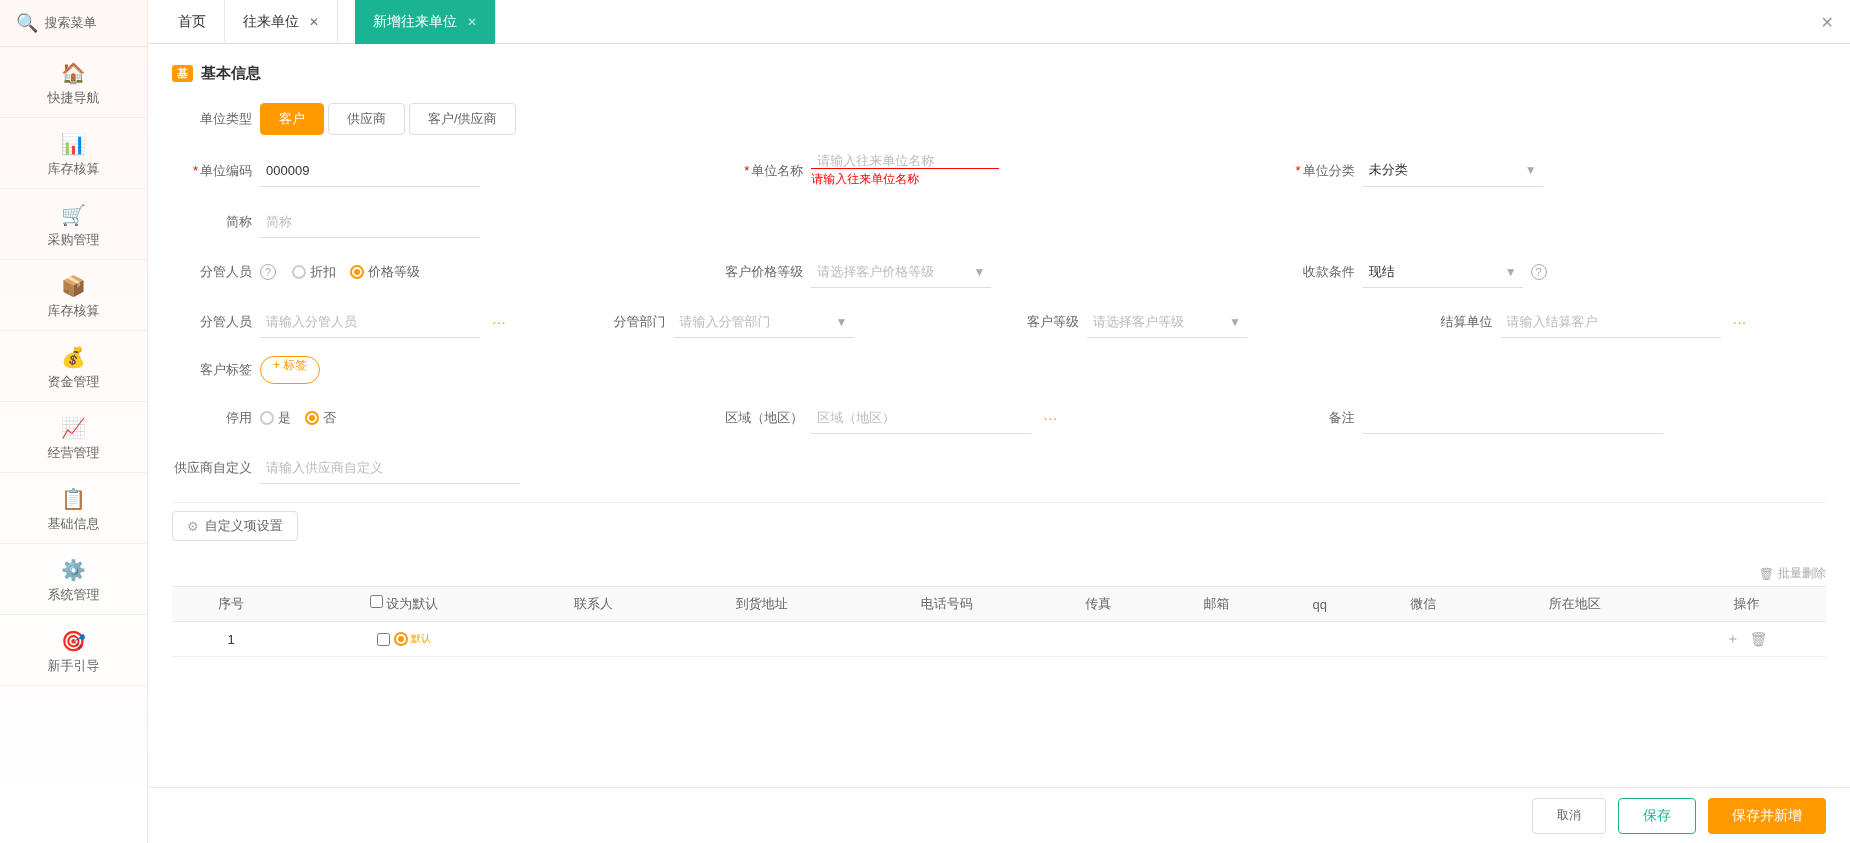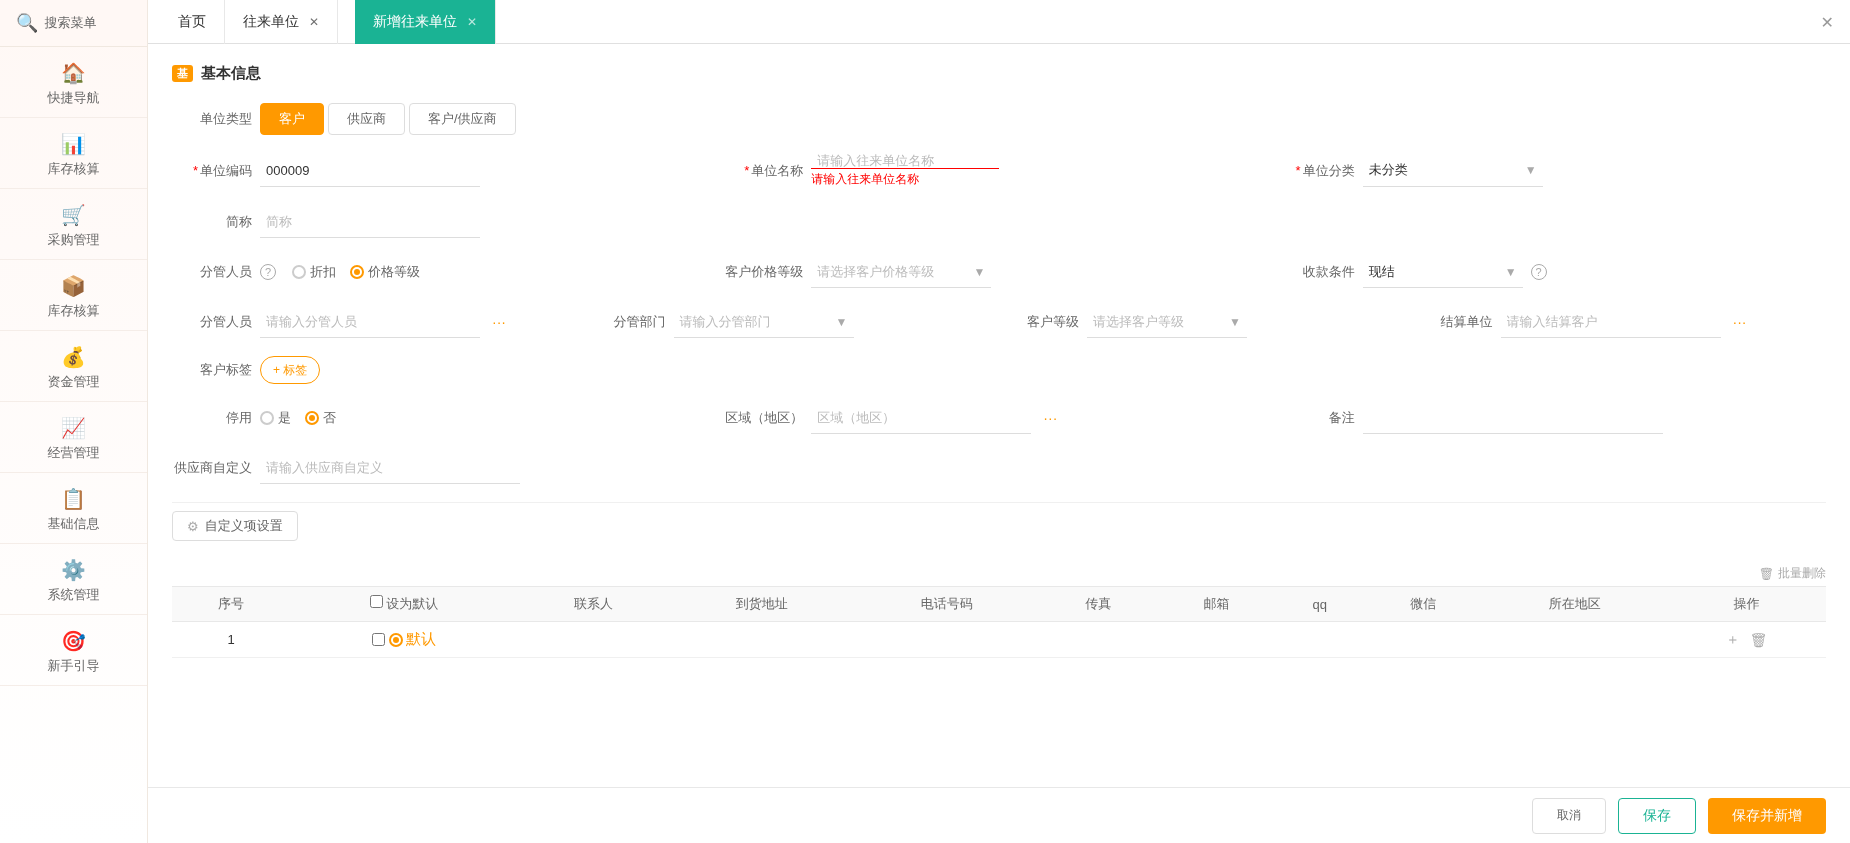--- a/index.html
+++ b/index.html
@@ -182,21 +182,21 @@
       width: 6px; height: 6px;
       background: #f90; border-radius: 50%;
     }
 
     
     .unit-type-group { display: flex; gap: 4px; align-items: center; }
     .unit-btn { height: 32px; padding: 0 18px; border: 1px solid #ddd; border-radius: 4px; font-size: 13px; cursor: pointer; background: #fff; color: #666; }
     .unit-btn.active { background: #f90; color: #fff; border-color: #f90; }
 
     
-    .tag-btn { height: 28px; padding: 0 12px; border-radius: 14px; border: 1px solid #f90; color: #f90; background: #fff; font-size: 12px; cursor: pointer; display: flex; align-items: center; gap: 4px; }
+    .tag-btn { height: 28px; padding: 0 12px; border-radius: 14px; border: 1px solid #f90; color: #f90; background: #fff; font-size: 12px; cursor: pointer; display: flex; gap: 4px; }
 
     
     .ellipsis-btn { color: #f90; cursor: pointer; font-size: 14px; padding: 0 4px; }
 
     
     .help-icon { width: 16px; height: 16px; border-radius: 50%; border: 1px solid #aaa; display: inline-flex; align-items: center; justify-content: center; font-size: 11px; color: #aaa; cursor: pointer; }
 
     
     .table-section { margin-top: 20px; }
     .table-toolbar { display: flex; justify-content: flex-end; padding: 4px 0; }
@@ -483,21 +483,21 @@
             <th>所在地区</th>
             <th>操作</th>
           </tr>
         </thead>
         <tbody>
           <tr>
             <td>1</td>
             <td>
               <div style="display:flex;align-items:center;justify-content:center;gap:4px;">
                 <input type="checkbox" style="">
-                <label style="display:flex;align-items:center;gap:3px;font-size:15px;color:#f90;">
+                <label style="display:flex;align-items:center;gap:3px;font-size:10px;color:#f90;">
                   <div class="radio-circle checked" style="border-color:#f90;"></div>
                   默认
                 </label>
               </div>
             </td>
             <td></td>
             <td></td>
             <td></td>
             <td></td>
             <td></td>

